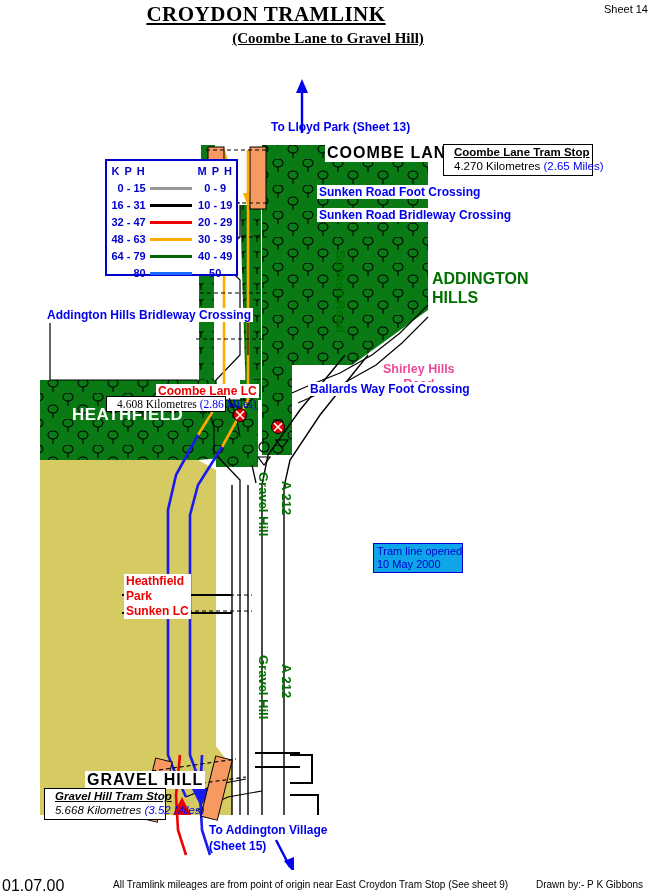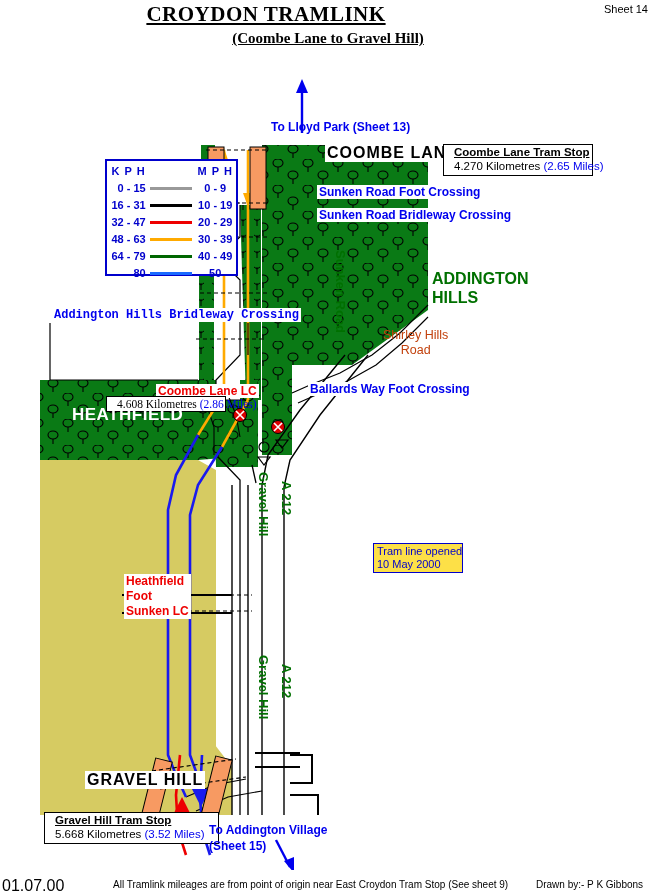--- a/index.html
+++ b/index.html
@@ -59,40 +59,40 @@
     padding:1px 3px 2px 10px;
   }
   .infobox .ttl{
     font-size:11.5px;font-weight:bold;color:#000;
     text-decoration:underline;display:block;white-space:nowrap;line-height:13px;
   }
   .infobox .sub{font-size:11.5px;color:#000;display:block;white-space:nowrap;line-height:14px;}
   .infobox .sub .mi{color:#0000ee;text-align:center;}
 
   .opened-box{
-    border:1px solid #0000cc;background:#fde047;box-sizing:border-box;
+    border:1px solid #0000cc;background:#0ea5e9;box-sizing:border-box;
     padding:1px 3px;
   }
   .opened-box span{display:block;font-size:11px;color:#0000cc;line-height:13px;white-space:nowrap;}
 
   
   .plate{background:#fff;padding:0 2px;}
 
   
   .vtext{
     color:#007000;font-weight:bold;font-size:13px;white-space:nowrap;
     transform-origin:0 0;
   }
 
   
   #addington-hills{left:432px;top:243px;font-size:16px;line-height:19px;color:#007000;font-weight:bold;margin-top:26px;}
   #heathfield{left:72px;top:405px;font-size:17px;color:#ffffff;font-weight:bold;letter-spacing:.5px;}
   #coombe-lane-road{left:325px;top:144px;font-size:16px;color:#000;font-weight:bold;letter-spacing:1px;background:#fff;padding:0 2px;}
   #gravel-hill-road{left:85px;top:771px;font-size:16px;color:#000;font-weight:bold;letter-spacing:1px;background:#fff;padding:0 2px;}
-  #shirley-hills{left:383px;top:328px;font-size:12.5px;line-height:15px;color:#c2410c;font-weight:normal;text-align:center;}
+  #shirley-hills{left:383px;top:362px;font-size:12.5px;line-height:15px;color:#ec4899;font-weight:bold;text-align:center;}
 
   svg{display:block;}
 </style>
 </head>
 <body>
 
 <div class="abs" id="title">CROYDON TRAMLINK</div>
 <div class="abs" id="subtitle">(Coombe Lane to Gravel Hill)</div>
 <div class="abs" id="sheet-no">Sheet 14</div>
 
@@ -345,21 +345,21 @@
 
 <div class="abs" style="left:334px;top:250px;width:16px;height:110px;">
   <div class="vtext" style="position:absolute;left:14px;top:0;transform:rotate(90deg);">Sunken Road</div>
 </div>
 
 <div class="abs" id="shirley-hills">
   <div>Shirley Hills</div>
   <div>Road</div>
 </div>
 
-<div class="abs blue-lbl plate" style="left:52px;top:308px;font-family:Liberation Mono, monospace;">Addington Hills Bridleway Crossing</div>
+<div class="abs blue-lbl plate" style="left:45px;top:308px;">Addington Hills Bridleway Crossing</div>
 
 <div class="abs blue-lbl plate" style="left:308px;top:382px;">Ballards Way Foot Crossing</div>
 
 <div class="abs red-lbl plate" style="left:156px;top:384px;">Coombe Lane LC</div>
 
 <div class="abs infobox" style="left:106px;top:396px;width:120px;padding-top:0;padding-bottom:0;font-family:Liberation Serif, serif;">
   <span class="sub">
     <span>4.608 Kilometres</span> <span class="mi">(2.86 Miles)</span>
   </span>
 </div>
@@ -380,27 +380,27 @@
   <div class="vtext" style="position:absolute;left:13px;top:0;transform:rotate(90deg);">A 212</div>
 </div>
 
 <div class="abs opened-box" style="left:373px;top:543px;width:90px;">
   <span>Tram line opened</span>
   <span>10 May 2000</span>
 </div>
 
 <div class="abs red-lbl" style="left:124px;top:574px;line-height:15px;background:#fff;padding:0 2px;">
   <div>Heathfield</div>
-  <div>Foot</div>
+  <div>Park</div>
   <div>Sunken LC</div>
 </div>
 
 <div class="abs" id="gravel-hill-road">GRAVEL   HILL</div>
 
-<div class="abs infobox" style="left:44px;top:812px;width:175px;">
+<div class="abs infobox" style="left:44px;top:788px;width:122px;font-style:italic;">
   <span class="ttl">Gravel Hill Tram Stop</span>
   <span class="sub">
     <span>5.668 Kilometres</span> <span class="mi">(3.52 Miles)</span>
   </span>
 </div>
 
 <div class="abs blue-lbl" style="left:209px;top:822px;line-height:16px;">
   <div>To Addington Village</div>
   <div>(Sheet 15)</div>
 </div>

